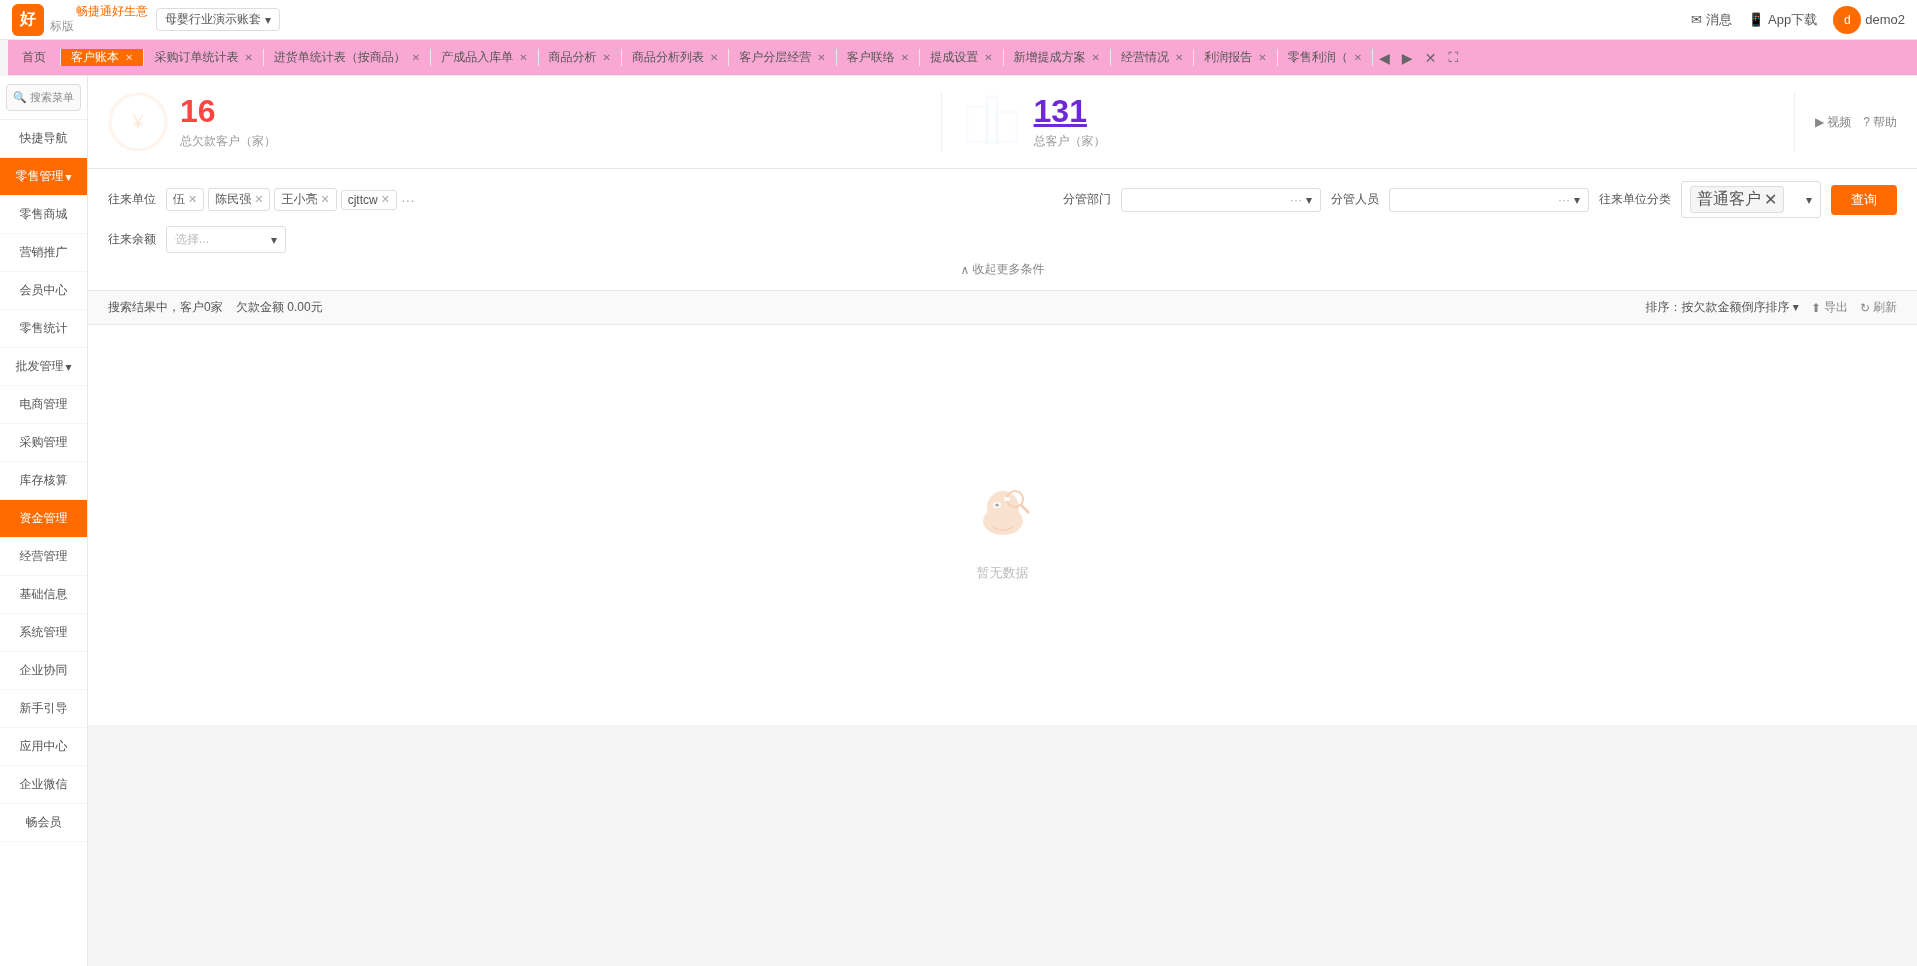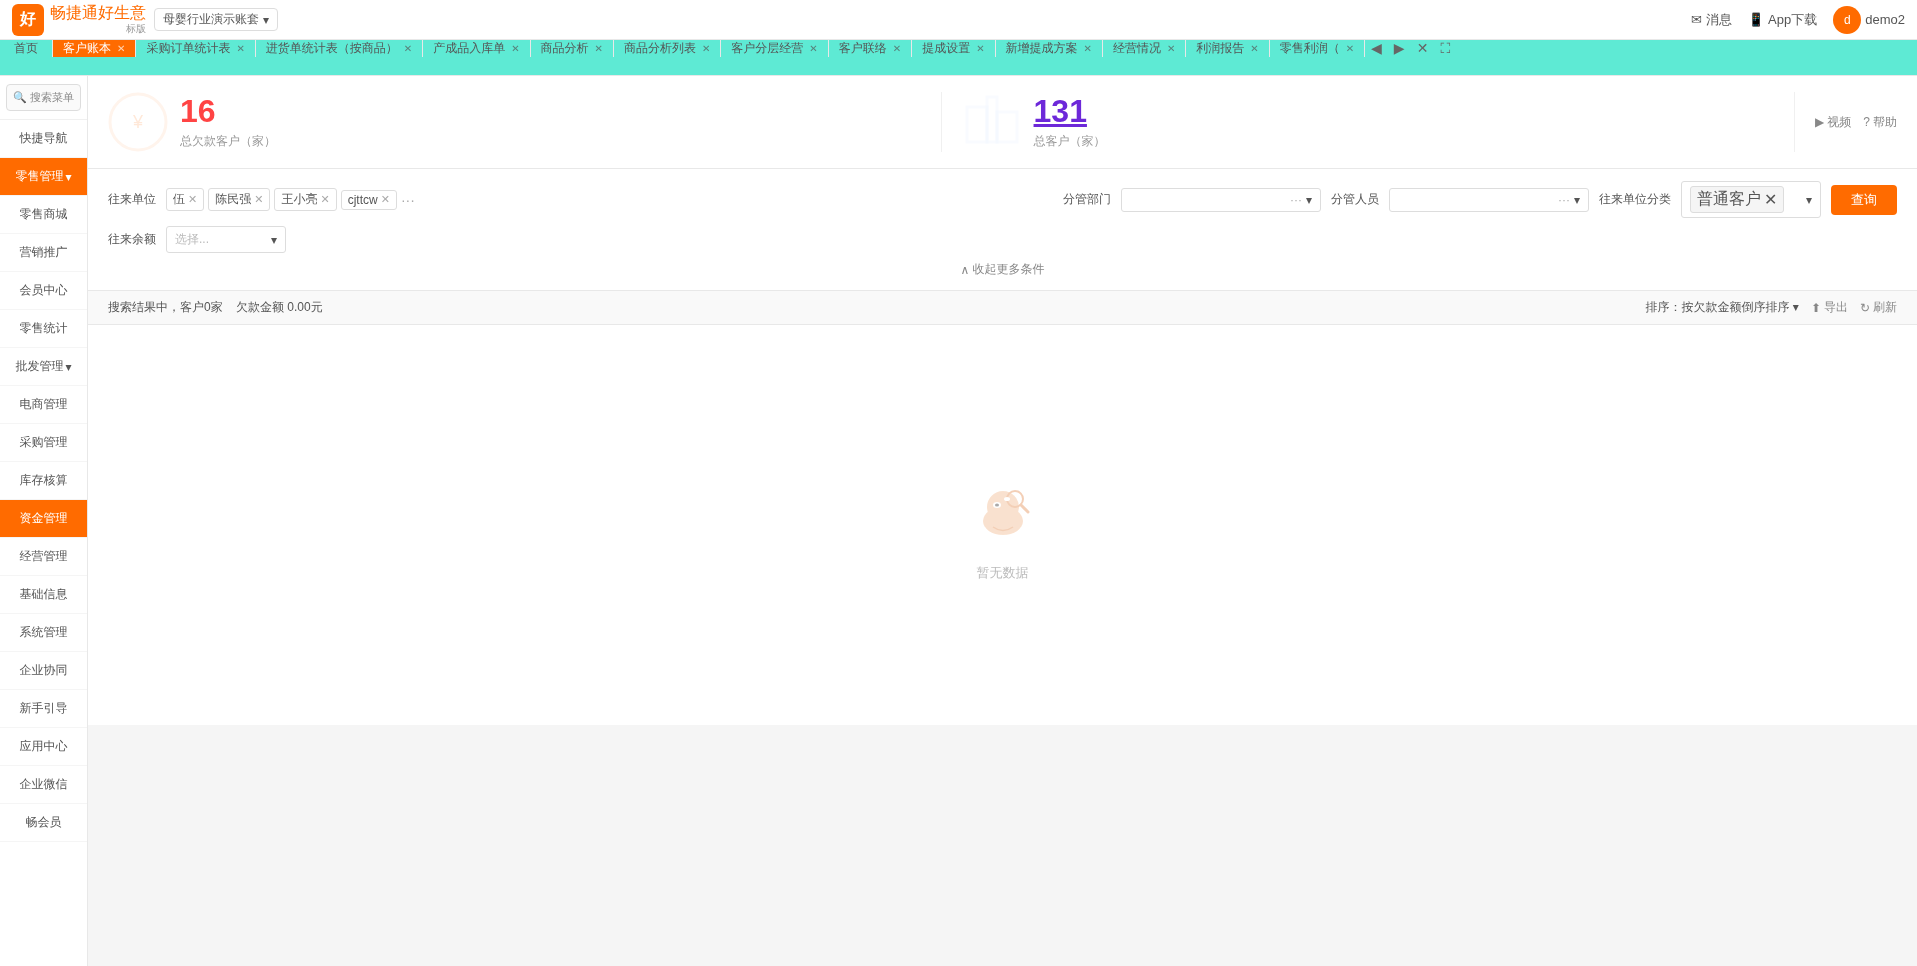--- a/index.html
+++ b/index.html
@@ -14,36 +14,36 @@
       align-items: center;
       justify-content: space-between;
       padding: 0 12px;
       position: fixed;
       top: 0; left: 0; right: 0;
       z-index: 100;
     }
     .top-bar-left { display: flex; align-items: center; gap: 8px; }
     .logo-area { display: flex; align-items: center; gap: 6px; }
     .logo-icon { width: 32px; height: 32px; background: #ff6b00; border-radius: 6px; display: flex; align-items: center; justify-content: center; color: white; font-size: 16px; font-weight: bold; }
-    .logo-text { font-size: 16px; color: #ff6b00; line-height: 1.2; }
-    .logo-sub { font-size: 10px; color: #999; text-align: right; }
+    .logo-text { font-size: 12px; color: #ff6b00; line-height: 1.2; margin-left: 26px; }
+    .logo-sub { font-size: 12px; color: #999; }
     .org-selector { display: flex; align-items: center; gap: 4px; border: 1px solid #ddd; border-radius: 4px; padding: 2px 8px; font-size: 12px; color: #555; cursor: pointer; background: #fff; }
     .top-bar-right { display: flex; align-items: center; gap: 16px; font-size: 13px; color: #555; }
     .top-right-item { display: flex; align-items: center; gap: 4px; cursor: pointer; }
     .avatar { width: 28px; height: 28px; border-radius: 50%; background: #ff6b00; display: flex; align-items: center; justify-content: center; color: white; font-size: 12px; }
 
     
     .tab-bar {
       height: 36px;
-      background: #5eead4;
+      background: #f9a8d4;
       border-bottom: 1px solid #e8e8e8;
       display: flex;
-      align-items: flex-start;
+      align-items: center;
       position: fixed;
-      top: 40px; left: 0; right: 0;
+      top: 40px; left: 8px; right: 0;
       z-index: 99;
       overflow: hidden;
     }
     .tab-item {
       display: flex;
       align-items: center;
       padding: 0 10px;
       font-size: 12px;
       color: #555;
       cursor: pointer;

